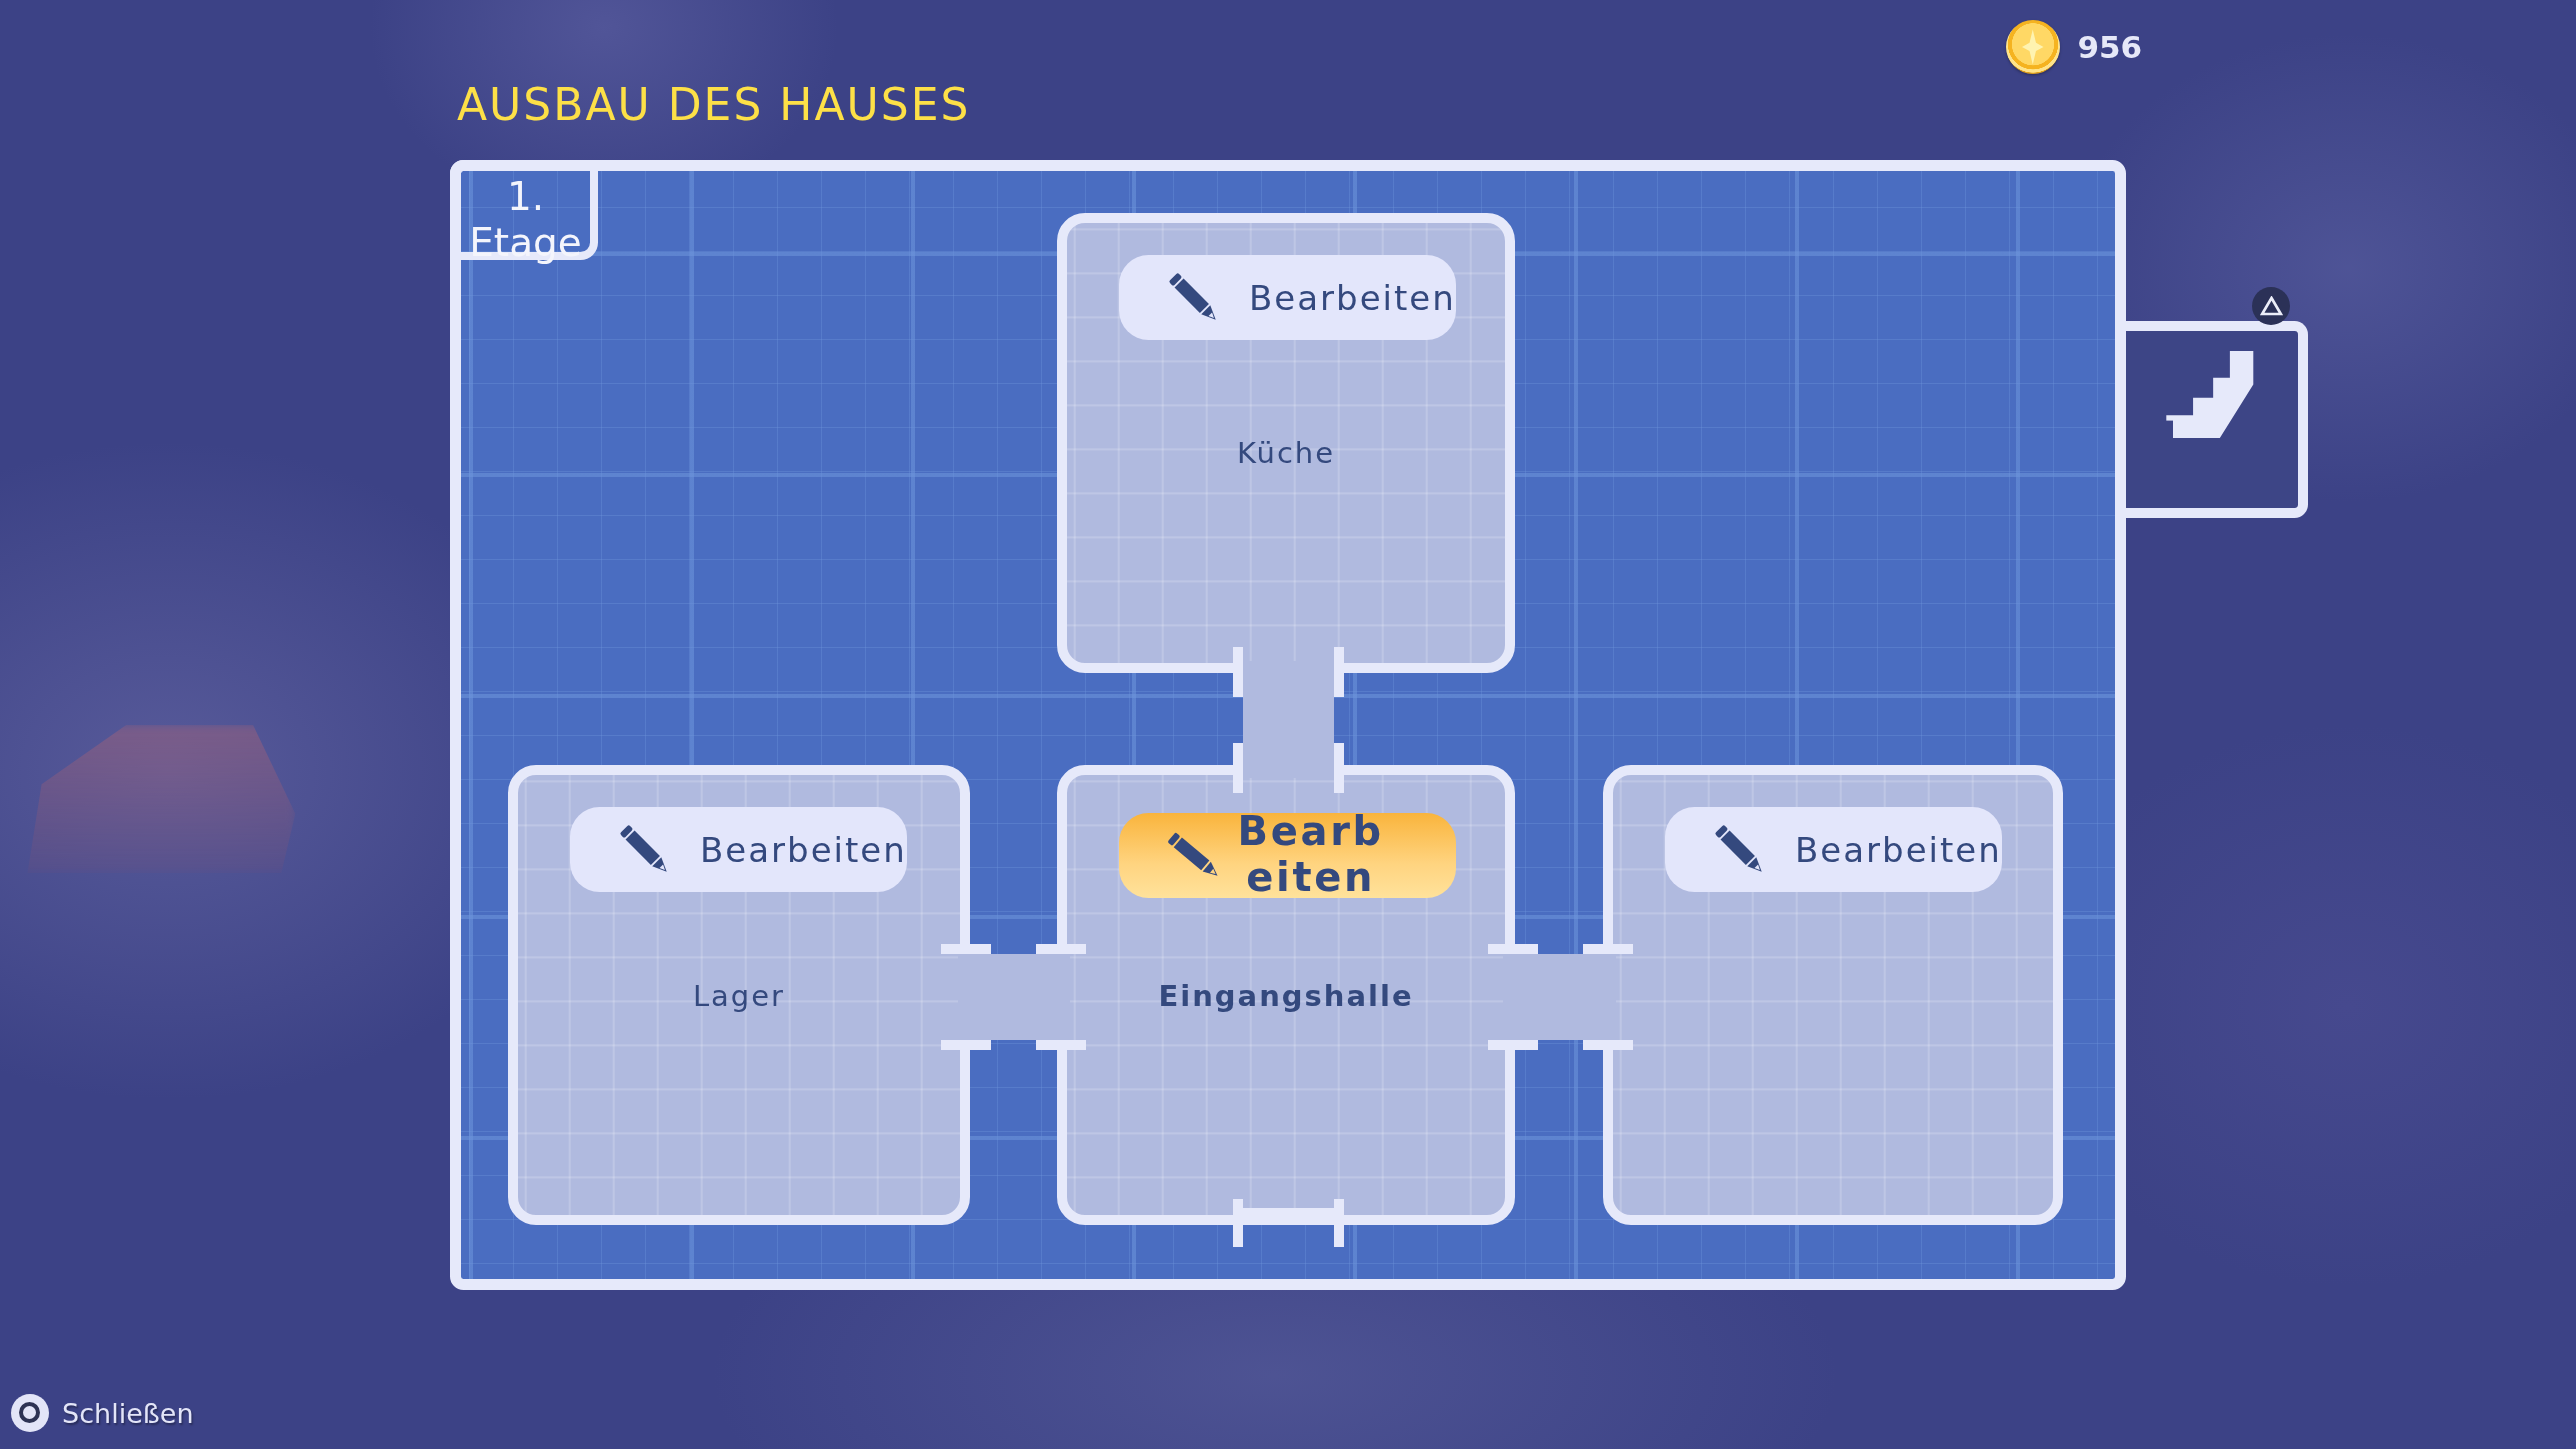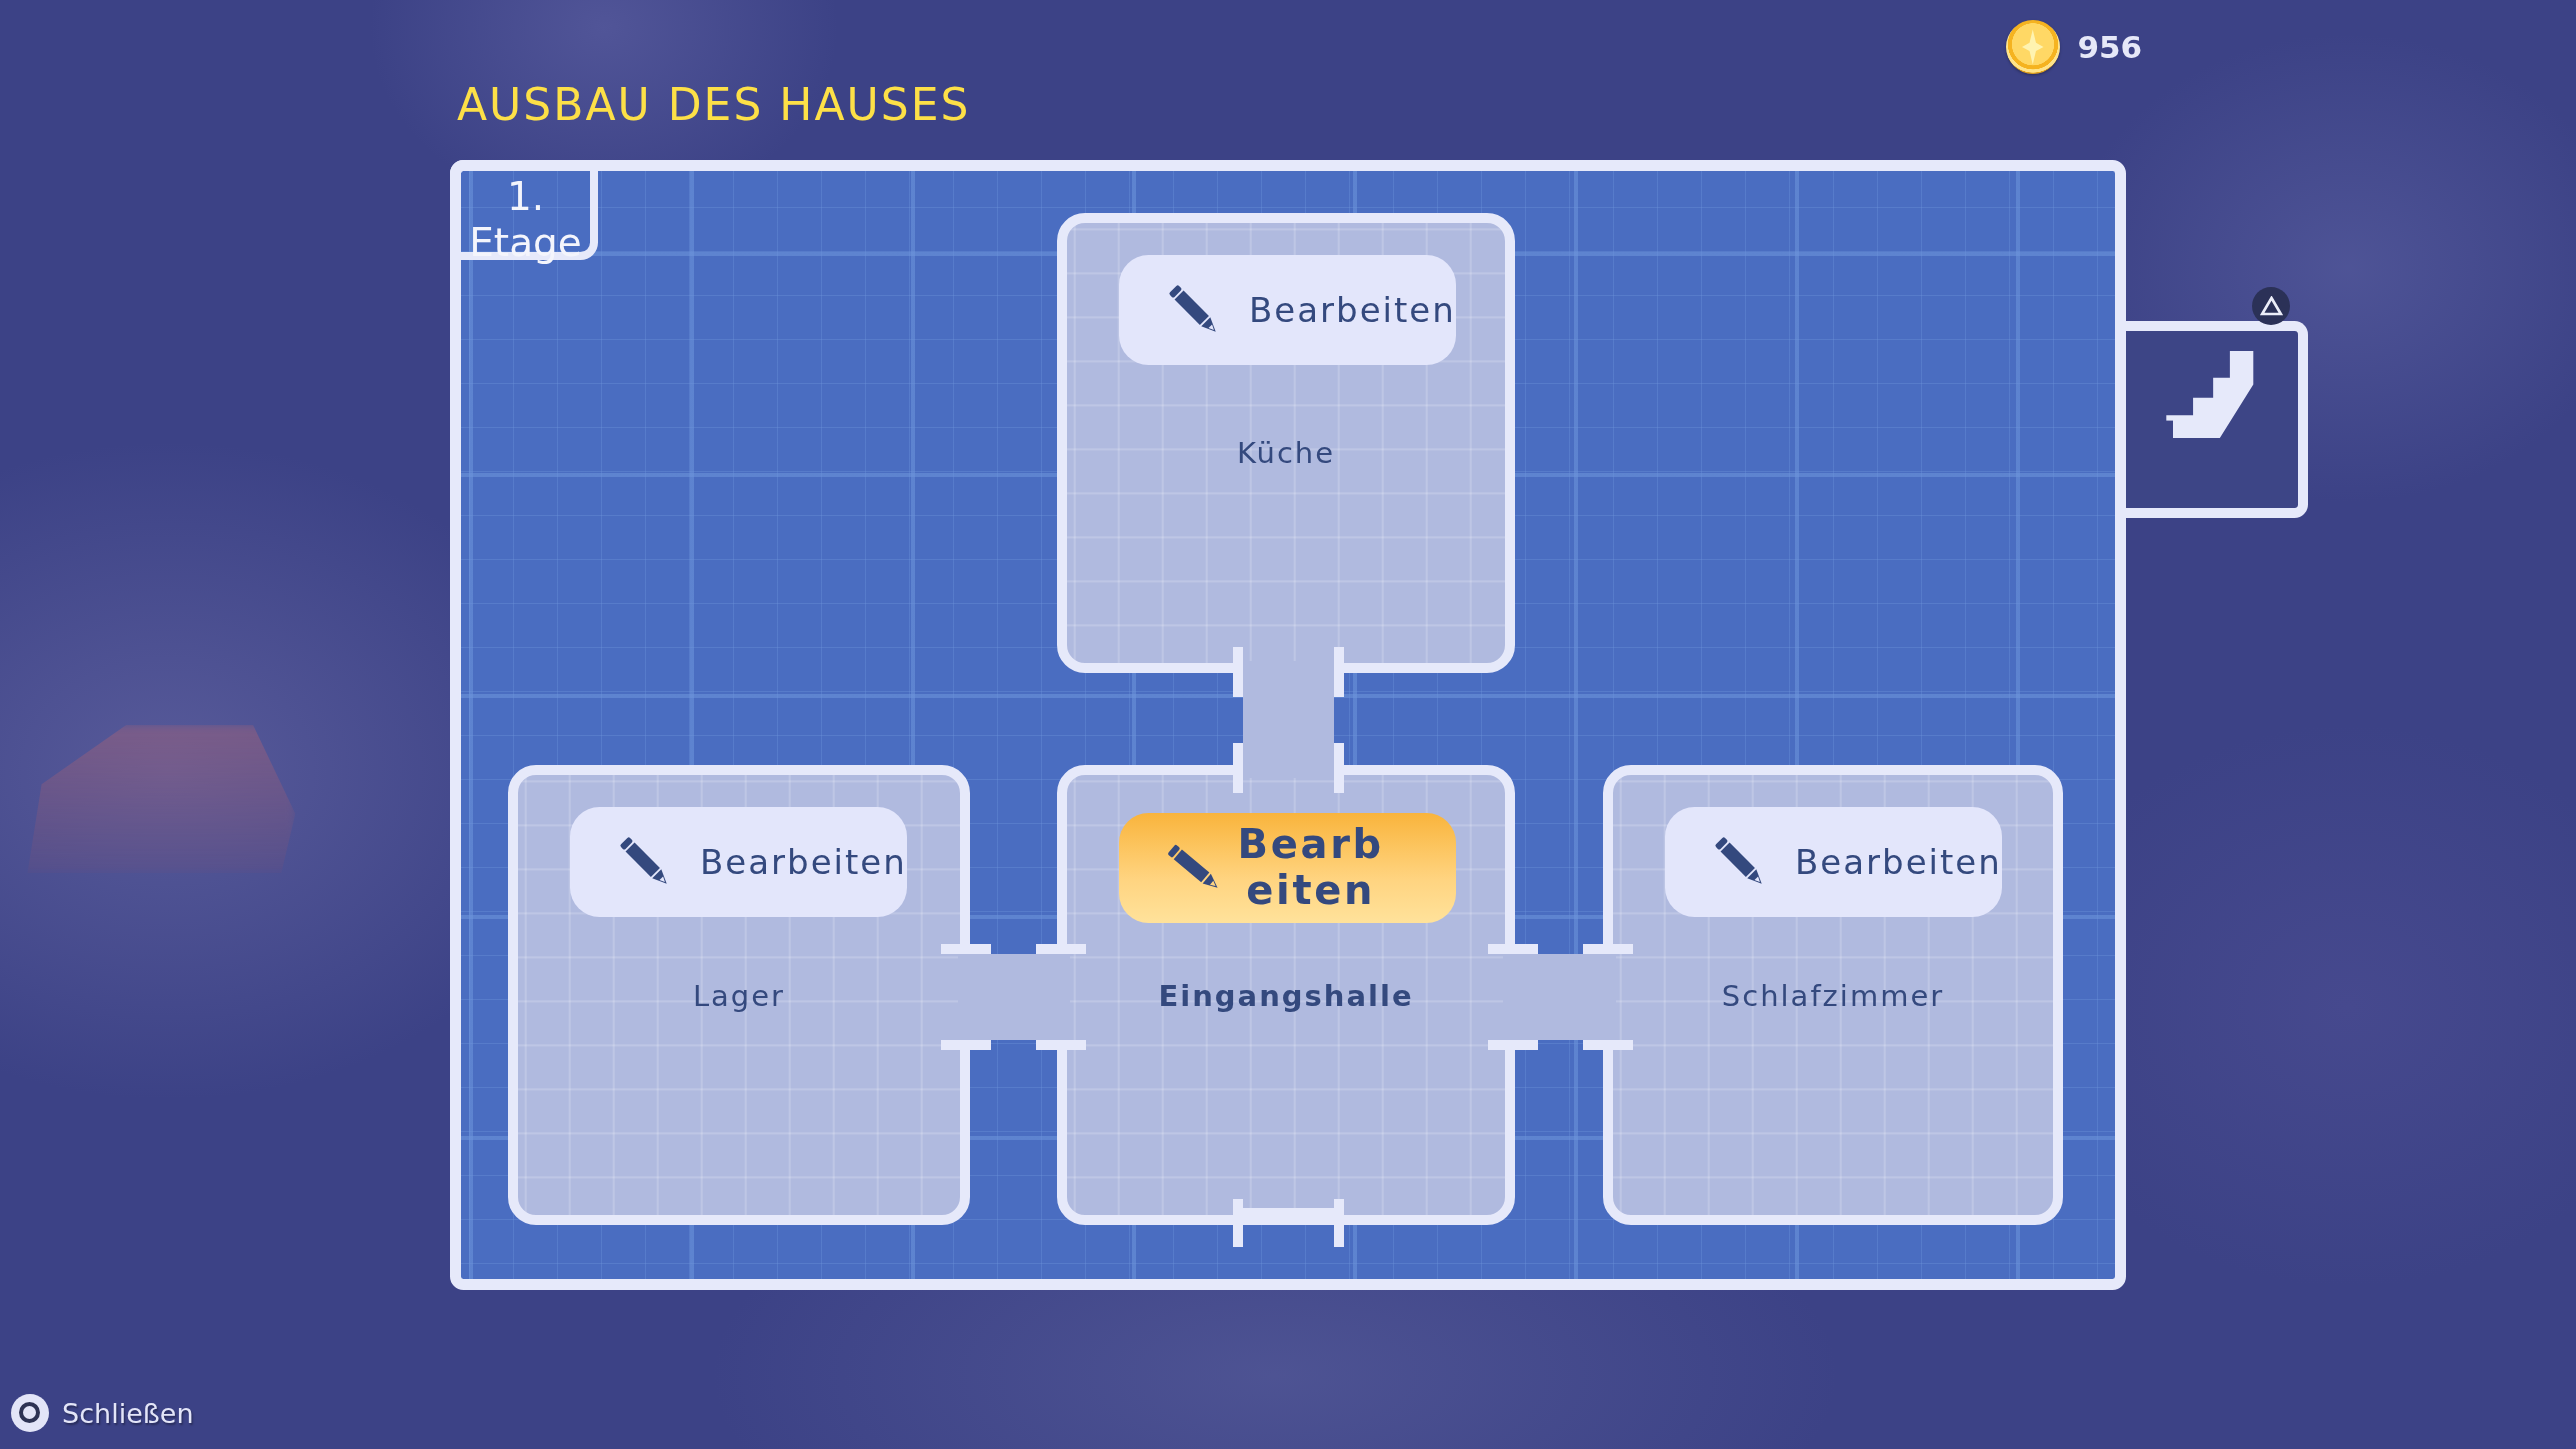--- a/index.html
+++ b/index.html
@@ -66,21 +66,21 @@
       linear-gradient(rgba(255,255,255,0.18) 2px, transparent 2px),
       linear-gradient(90deg, rgba(255,255,255,0.18) 2px, transparent 2px);
     background-size: 44px 44px;
     background-position: 6.7px 5.4px;
   }
   .room-name {
     position:absolute; left:0; right:0; text-align:center;
     font-size:29px; color:#34497e; letter-spacing:2px; font-weight:500;
   }
   .edit-btn {
-    position:absolute; left:52px; width:337px; height:110px; top:32px;
+    position:absolute; left:52px; width:337px; height:85px; top:32px;
     border-radius:29.5px; background:#e3e6fb;
     display:flex; align-items:center; box-sizing:border-box; padding-left:43px;
     cursor:pointer;
   }
   .edit-btn.active {
     background: linear-gradient(180deg, #f9b43c 0%, #ffd480 60%, #ffe29b 100%);
   }
   .edit-btn .pencil { width:64px; height:64px; flex:0 0 auto; }
   .edit-btn .label {
     font-size:34px; color:#34497e; letter-spacing:2px; margin-left:23px; white-space:nowrap;
@@ -191,21 +191,20 @@
     <svg class="pencil" viewBox="0 0 100 100">
       <g transform="rotate(-45 50 50)">
         <rect x="40" y="4" width="20" height="10" rx="3" fill="#34497e"></rect>
         <rect x="40" y="17" width="20" height="56" fill="#34497e"></rect>
         <polygon points="40,76 60,76 50,98" fill="#34497e"></polygon>
         <polygon points="46,86 54,86 50,94" fill="#e3e6fb"></polygon>
       </g>
     </svg>
     <span class="label">Bearbeiten</span>
   </div>
-  <div class="room-name" style="top:204px;">Schlafzimmer</div>
 </div>
 
 <div class="corridor" style="left:1243px; top:661px; width:91px; height:14.8px;"></div>
 <div class="corridor" style="left:1243px; top:763px; width:91px; height:14.8px;"></div>
 <div class="corridor" style="left:958px; top:954px; width:14.8px; height:86px;"></div>
 <div class="corridor" style="left:1055px; top:954px; width:14.8px; height:86px;"></div>
 <div class="corridor" style="left:1503px; top:954px; width:14.8px; height:86px;"></div>
 <div class="corridor" style="left:1601px; top:954px; width:14.8px; height:86px;"></div>
 
 <div class="door-bar" style="left:1233px; top:647px; width:10px; height:50px;"></div>

